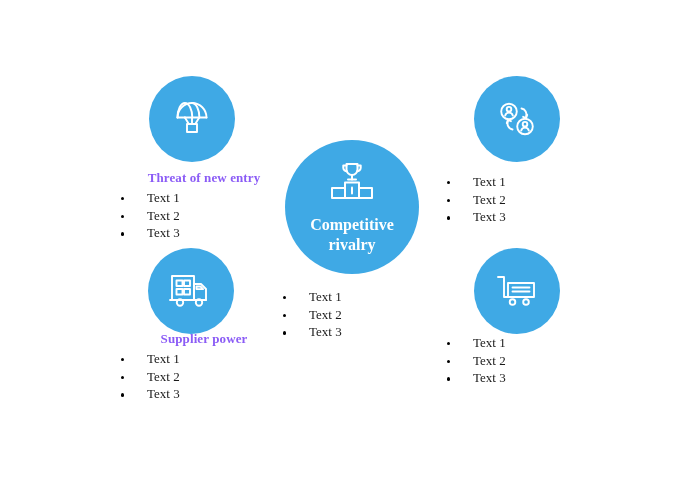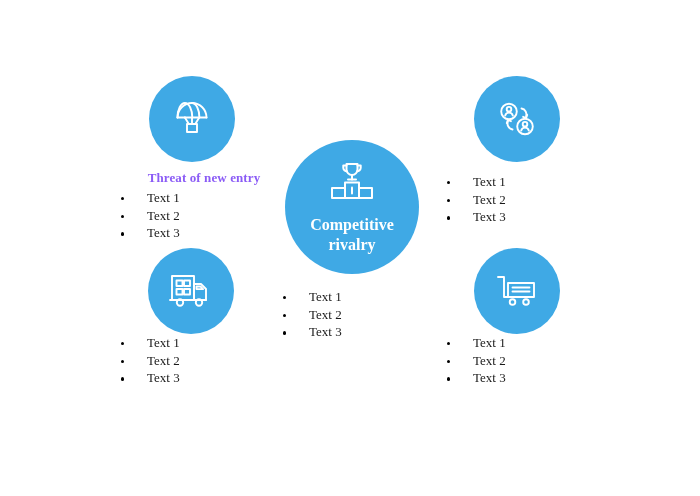--- a/index.html
+++ b/index.html
@@ -198,20 +198,21 @@
 
         <path d="M2 29h36"></path>
 
         <circle cx="12" cy="31.5" r="3.2"></circle>
         <circle cx="31" cy="31.5" r="3.2"></circle>
       </svg>
     </span>
   </div>
 
   <div class="block" style="left:104px; top:331px;">
+    <div class="block-title">Supplier power</div>
     <ul class="bullets">
       <li>Text 1</li>
       <li>Text 2</li>
       <li>Text 3</li>
     </ul>
   </div>
 
   <div class="circle small" style="left:474px; top:248px;">
     <span>
       <svg class="icon-svg" width="44" height="40" viewBox="0 0 44 40" fill="none" stroke="#ffffff" stroke-width="1.9" stroke-linecap="round" stroke-linejoin="round">

